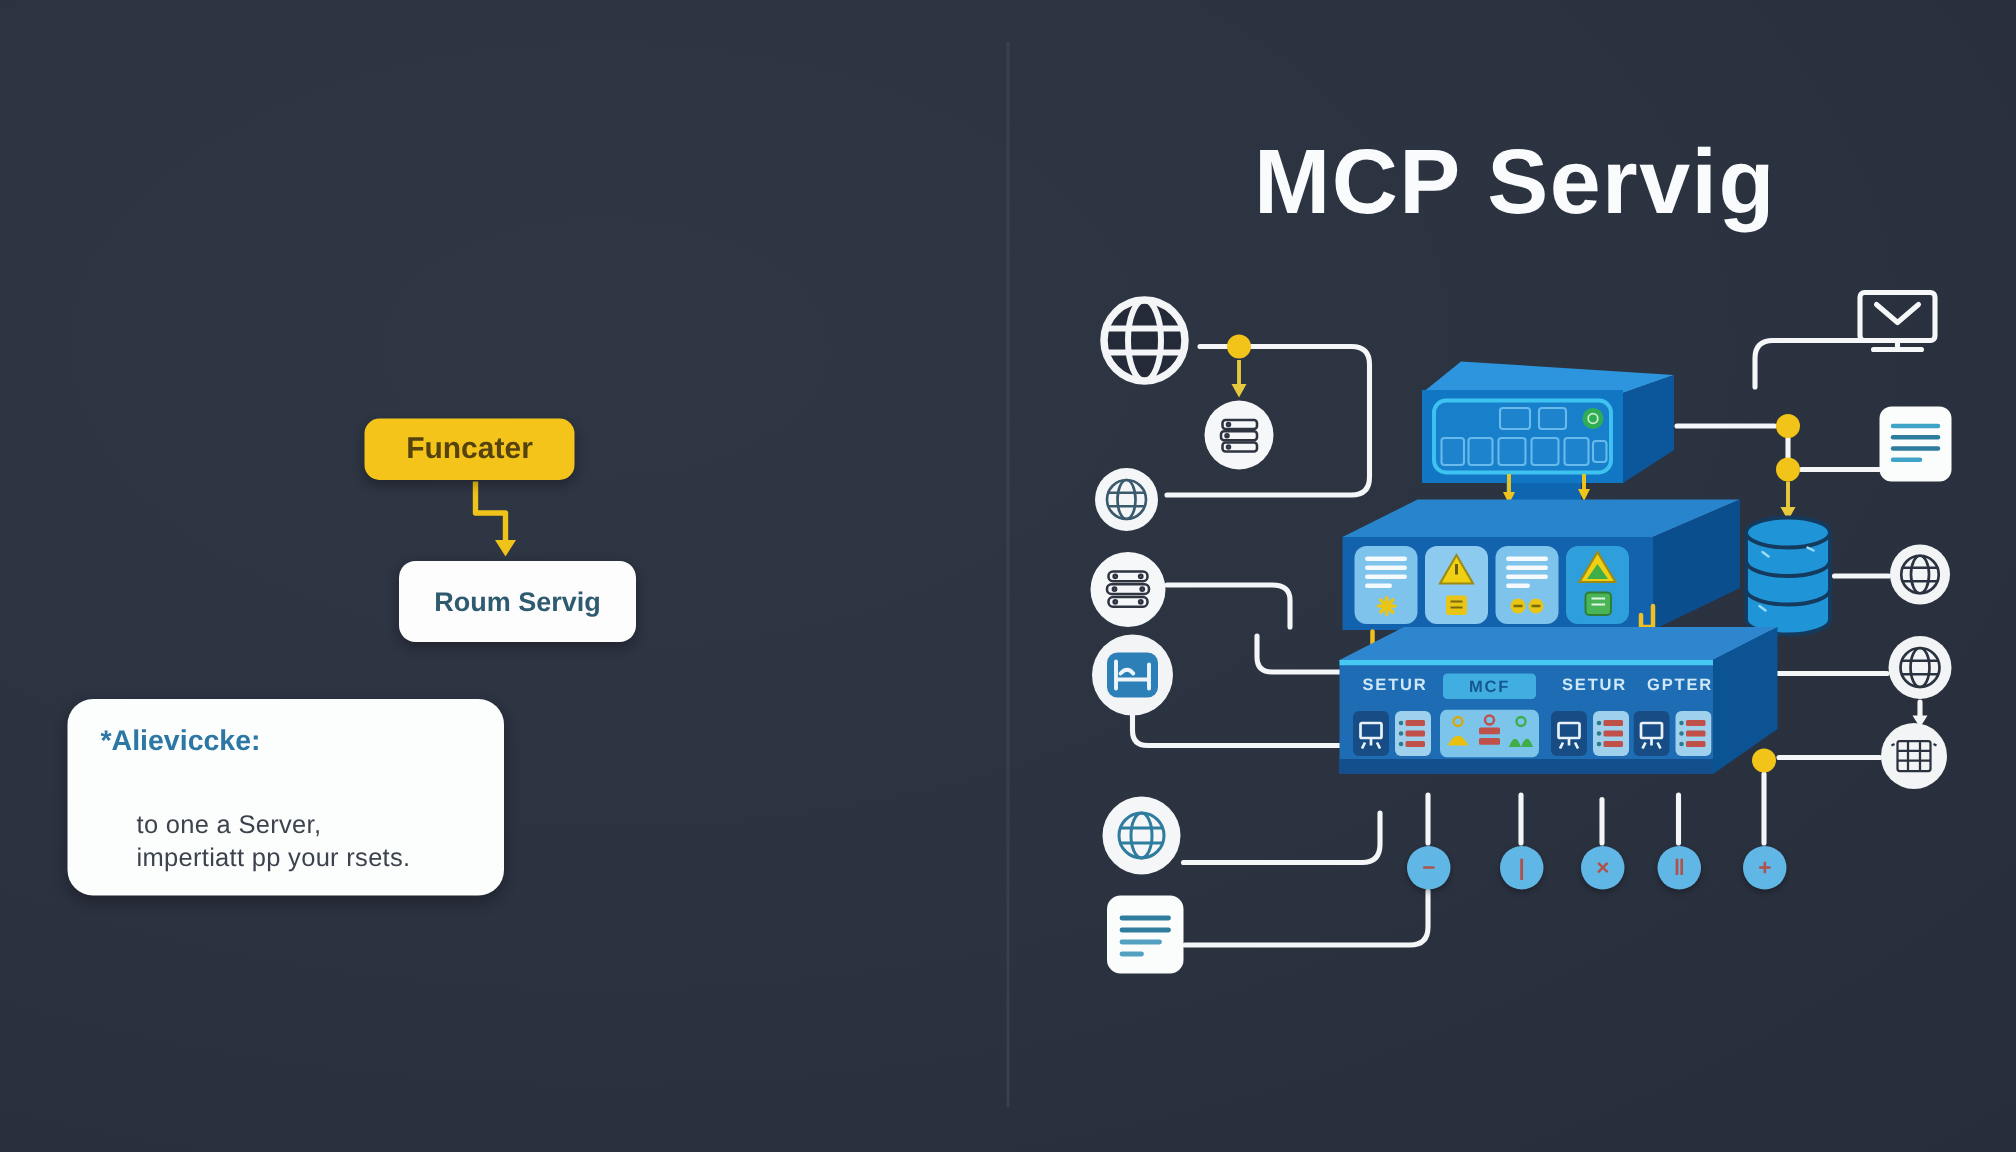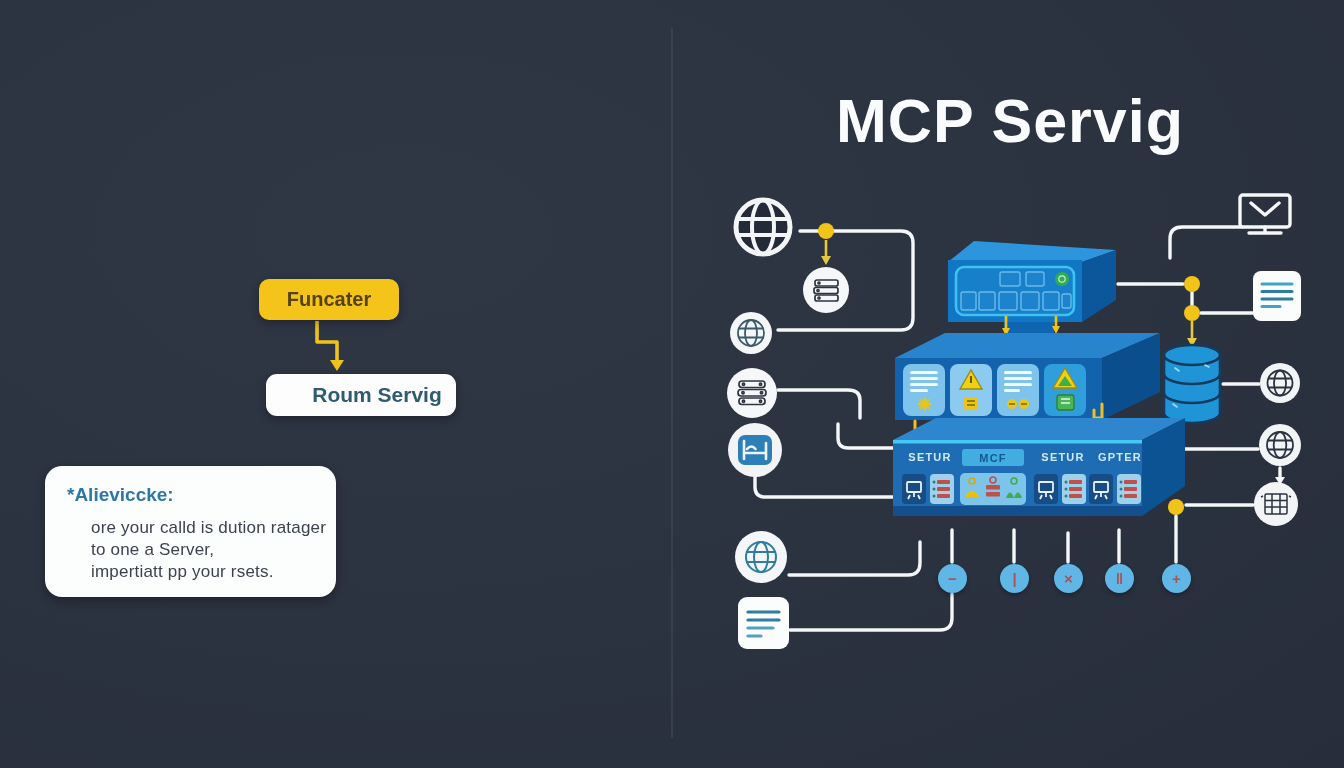--- a/index.html
+++ b/index.html
@@ -3,21 +3,21 @@
 <meta charset="utf-8">
 <style>
   html,body{margin:0;padding:0;background:#1c212b;}
   .canvas{position:relative;width:1344px;height:768px;overflow:hidden;
     background:radial-gradient(ellipse at 30% 30%, #2f3644 0%, #2b3240 55%, #272d3a 100%);
     font-family:"Liberation Sans", sans-serif;}
   .abs{position:absolute;}
   .divider{left:671px;top:28px;width:2px;height:710px;background:#3c4454;opacity:.8;}
   .title{color:#fafbfc;font-weight:800;font-size:61px;letter-spacing:1px;text-align:center;line-height:70px;}
   .ybox{background:#f5c41a;border-radius:10px;display:flex;align-items:center;justify-content:center;
-    color:#54430f;font-weight:700;box-shadow:0 3px 8px rgba(0,0,0,.3);margin-left:16px;}
+    color:#54430f;font-weight:700;box-shadow:0 3px 8px rgba(0,0,0,.3);}
   .wbox{background:#fdfdfe;border-radius:11px;display:flex;align-items:center;justify-content:center;
     color:#2e5b70;font-weight:700;box-shadow:0 3px 8px rgba(0,0,0,.3);}
   .note{background:#fcfdfd;border-radius:17px;box-shadow:0 4px 10px rgba(0,0,0,.3);}
   .note-head{position:absolute;left:22px;top:18px;font-size:19px;font-weight:700;color:#2d77a5;}
   .note-line{position:absolute;left:46px;font-size:17px;color:#3d434e;letter-spacing:.2px;}
   .overlay{left:0;top:0;pointer-events:none;}
   .icon-node{display:block;}
   .badge{width:29px;height:29px;border-radius:50%;background:#60b7e5;color:#b0524b;
     font-weight:800;font-size:15px;display:flex;align-items:center;justify-content:center;
     box-shadow:0 2px 4px rgba(0,0,0,.3);}
@@ -68,25 +68,24 @@
     <circle cx="1192" cy="284" r="8" fill="#f2c318"></circle>
     <circle cx="1192" cy="313" r="8" fill="#f2c318"></circle>
     <path d="M1192 321 V338" stroke="#e8c93e" stroke-width="2.6"></path>
     <polygon points="1187,338 1197,338 1192,347" fill="#e8c93e"></polygon>
     <circle cx="1176" cy="507" r="8" fill="#f2c318"></circle>
   </svg>
 
 
   <div class="abs ybox" style="left:243px;top:279px;width:140px;height:41px;font-size:20px;">Funcater</div>
 
-  <div class="abs wbox" style="left:266px;top:374px;width:158px;height:42px;font-size:21px;padding-left:32px;">Roum Servig</div>
+  <div class="abs wbox" style="left:266px;top:374px;width:158px;height:54px;font-size:18px;">Roum Servig</div>
 
   <div class="abs note" style="left:45px;top:466px;width:291px;height:131px;">
     <div class="note-head">*Alieviccke:</div>
-    <div class="note-line" style="top:52px;">ore your calld is dution ratager</div>
     <div class="note-line" style="top:74px;">to one a Server,</div>
     <div class="note-line" style="top:96px;">impertiatt pp your rsets.</div>
   </div>
 
 
   <div class="abs title" style="left:760px;top:86px;width:500px;">MCP Servig</div>
 
   <svg class="abs icon-node" style="left:726px;top:190px;" width="74" height="74" viewBox="0 0 74 74">
     <circle cx="37" cy="37" r="27" fill="rgba(22,27,37,.35)" stroke="#f3f5f7" stroke-width="5"></circle>
     <ellipse cx="37" cy="37" rx="11" ry="27" fill="none" stroke="#f3f5f7" stroke-width="4"></ellipse>

